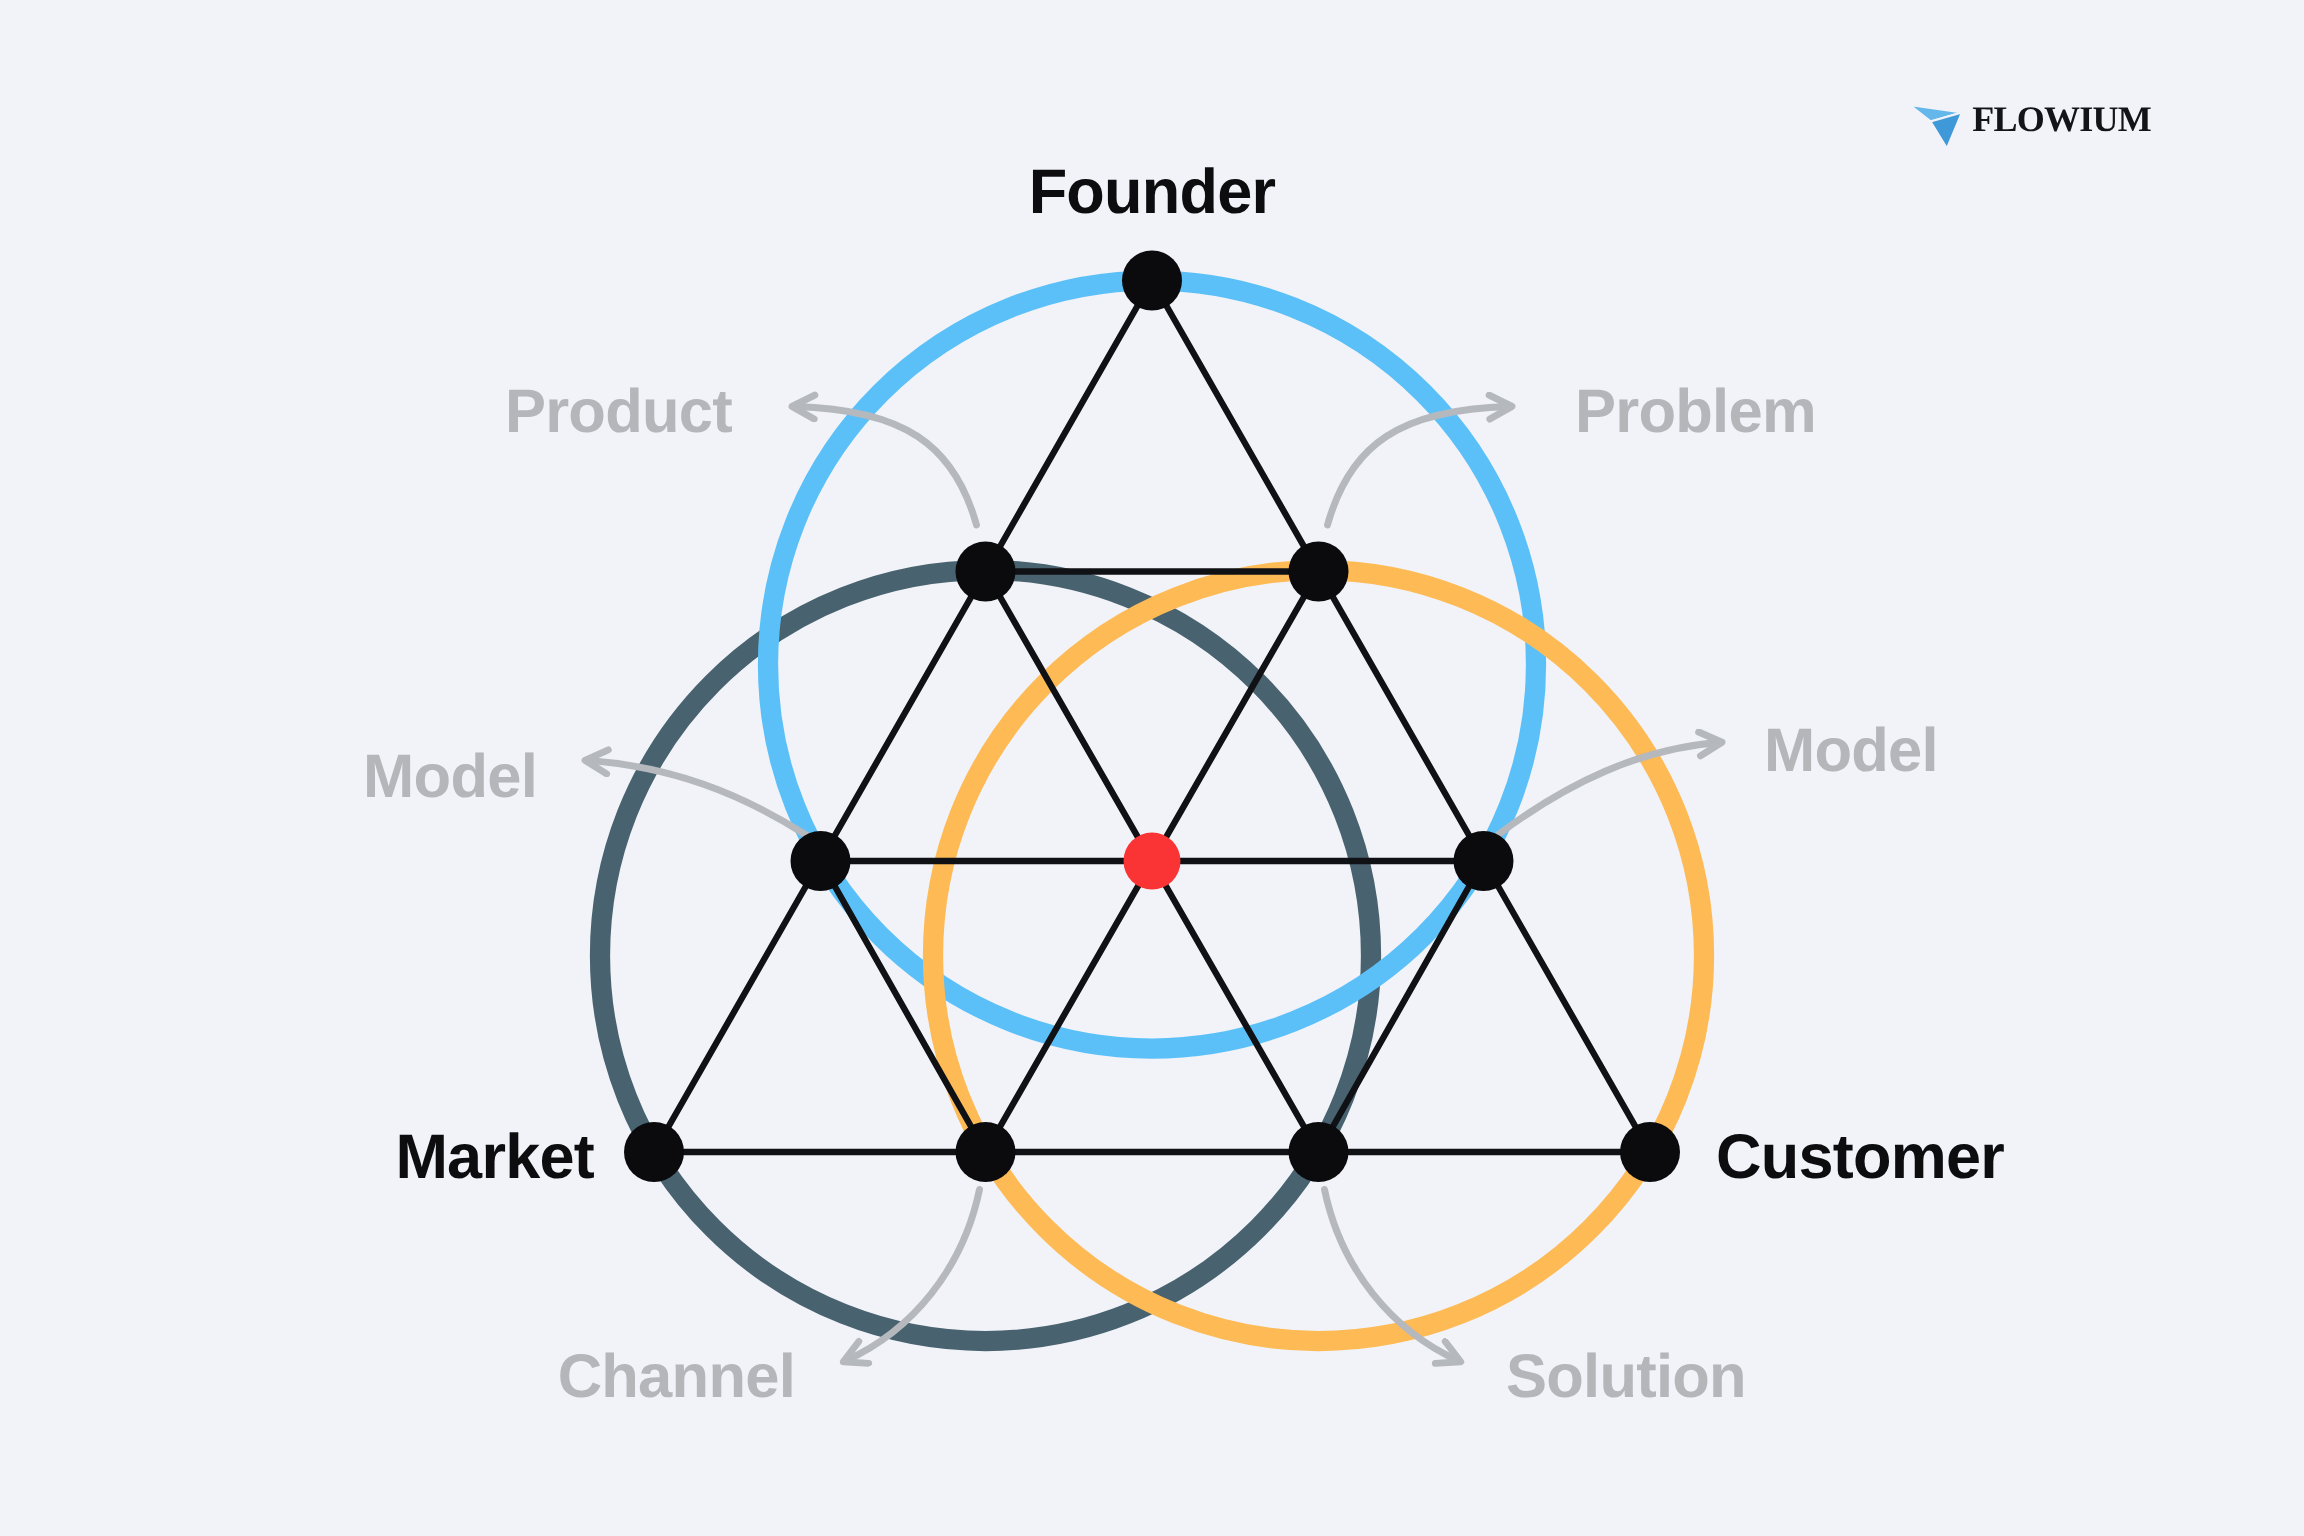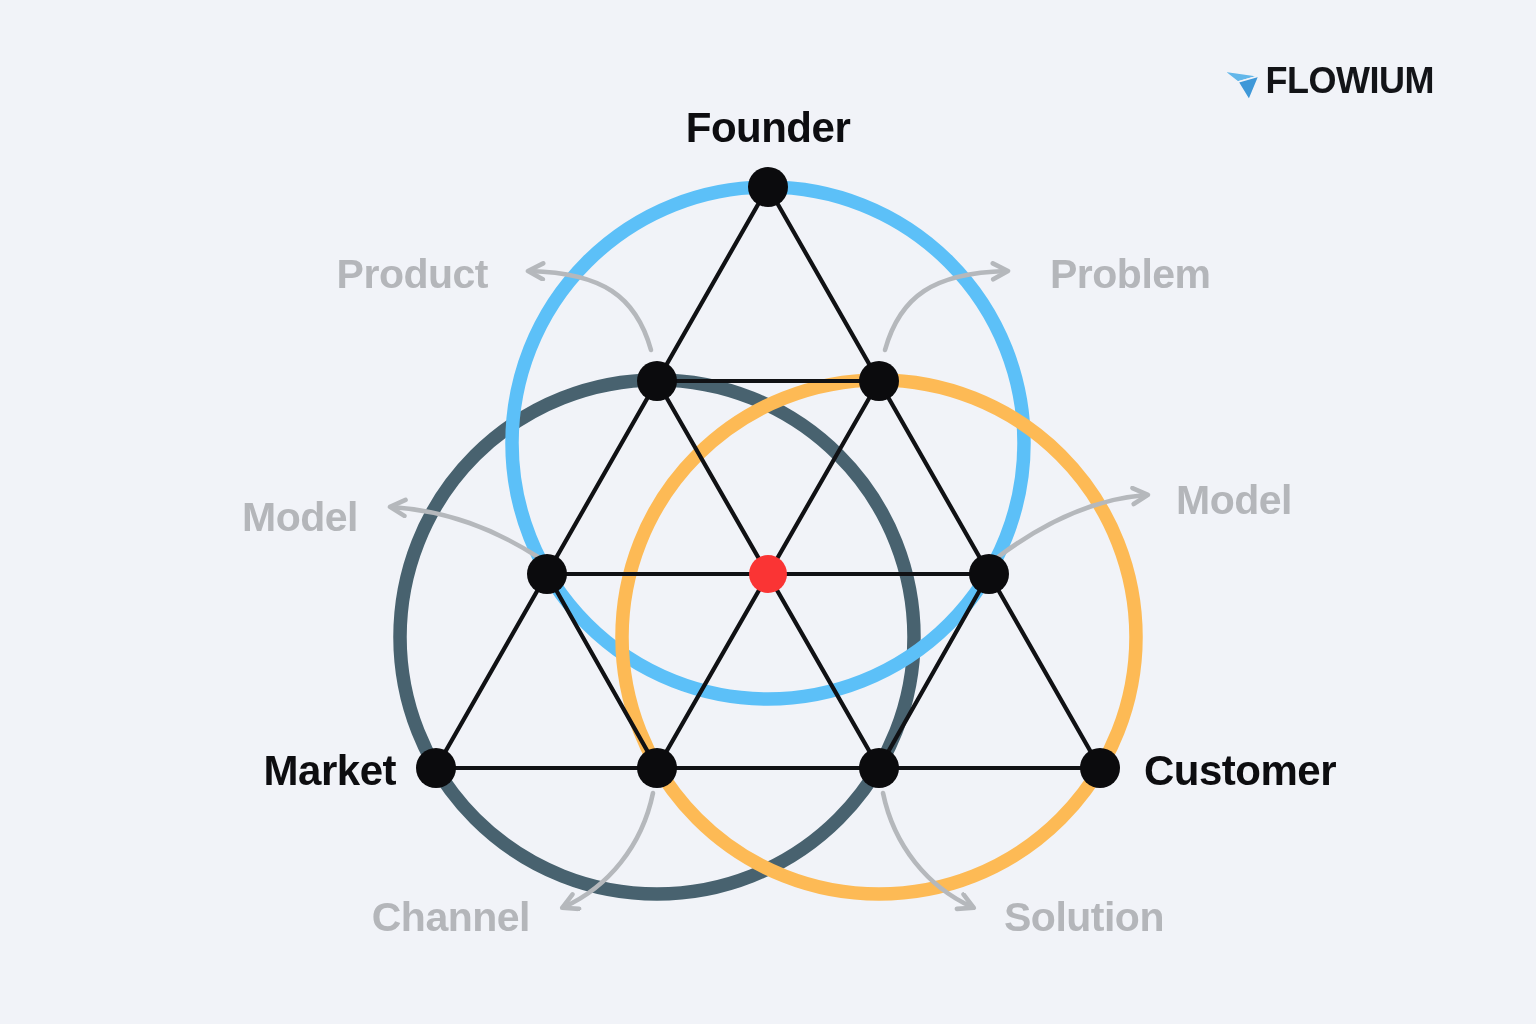--- a/index.html
+++ b/index.html
@@ -37,22 +37,22 @@
   .edge-label{
     fill:var(--edge-label);font-size:41px;font-weight:800;letter-spacing:-0.5px;
     font-family:"Liberation Sans","DejaVu Sans",sans-serif;
   }
 
   .logo{position:absolute;top:60px;right:102px;display:flex;align-items:center;gap:5px}
   .logo-icon{display:block;margin-top:6px}
   .facet1{fill:var(--logo-blue-1);stroke:var(--background);stroke-width:1.5}
   .facet2{fill:var(--logo-blue-2);stroke:var(--background);stroke-width:1.5}
   .logo-text{
-    font-size:36px;font-weight:900;letter-spacing:-0.5px;color:var(--logo-text);
-    font-family:Liberation Sans, sans-serif;
+    font-size:24px;font-weight:900;letter-spacing:-0.5px;color:var(--logo-text);
+    font-family:Liberation Serif, serif;
     text-align:center;
   }
 </style>
 </head>
 <body>
 
 <div class="stage">
 
   <svg class="diagram" width="1536" height="1024" viewBox="0 0 1536 1024">
     <defs>

